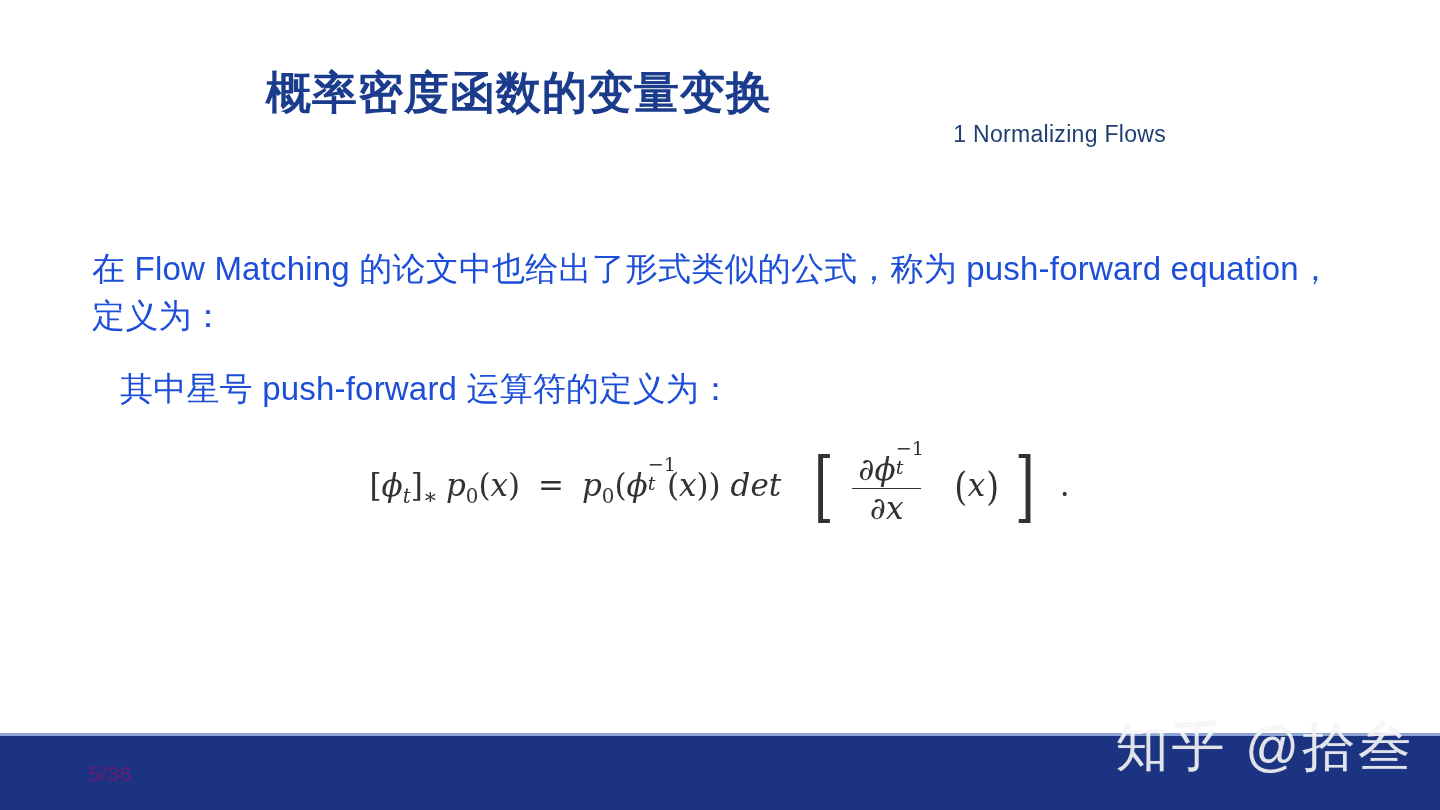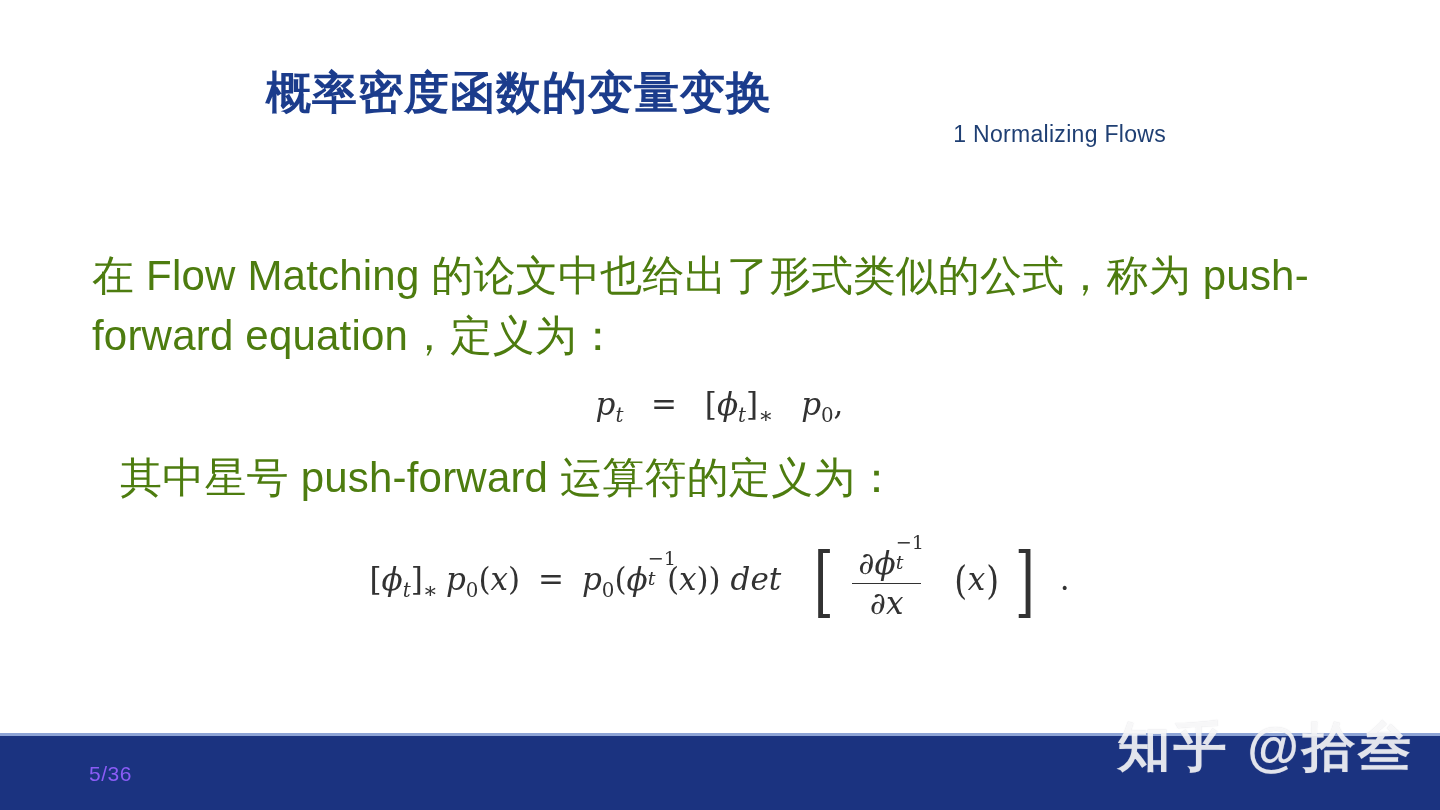--- a/index.html
+++ b/index.html
@@ -45,22 +45,22 @@
   }
 
   
   .body-area {
     position: absolute;
     left: 92px;
     top: 246px;
     width: 1255px;
   }
   .para {
-    font-size: 42px;
-    color: #4d7c0f;
+    font-size: 33px;
+    color: #1d4ed8;
     line-height: 1.42;
     letter-spacing: 0.2px;
   }
   .para-2 {
     margin-top: 26px;
     margin-left: 28px;
   }
 
   
   .math {
@@ -186,31 +186,31 @@
     top: 736px;
     width: 1440px;
     height: 74px;
     background: #1b3380;
   }
   .page-num {
     position: absolute;
     left: 89px;
     top: 762px;
     font-size: 21px;
-    color: #8b5cf6;
+    color: #701a75;
     letter-spacing: 0.5px;
   }
 
   
   .watermark {
     position: absolute;
     right: 26px;
     top: 712px;
     font-size: 53px;
-    font-weight: bold;
+    font-weight: normal;
     color: rgba(255,255,255,0.80);
     letter-spacing: 3px;
     white-space: nowrap;
     text-shadow: 0 0 1px rgba(180,180,190,0.55);
     pointer-events: none;
   }
 </style>
 </head>
 <body>
 
@@ -218,31 +218,20 @@
 
   <div class="title-block">
     <div class="slide-title">概率密度函数的变量变换</div>
     <div class="slide-subtitle">1 Normalizing Flows</div>
   </div>
 
   <div class="body-area">
 
     <div class="para para-1">在 Flow Matching 的论文中也给出了形式类似的公式，称为 push-forward equation，定义为：</div>
 
-    <div class="math eq1">
-      <span class="math-inline-block">
-        <span class="ital">p</span><span class="sub">t</span>
-        <span class="spc"></span>
-        <span class="upr">=</span>
-        <span class="spc"></span>
-        <span class="upr">[</span><span class="ital">ϕ</span><span class="sub">t</span><span class="upr">]</span><span class="star">∗</span>
-        <span class="spc"></span>
-        <span class="ital">p</span><span class="sub-up">0</span><span class="upr">,</span>
-      </span>
-    </div>
 
     <div class="para para-2">其中星号 push-forward 运算符的定义为：</div>
 
     <div class="eq2-wrap">
       <div class="math eq2">
 
         
         <span class="upr">[</span><span class="ital">ϕ</span><span class="sub">t</span><span class="upr">]</span><span class="star">∗</span><span class="spc"></span><span class="ital">p</span><span class="sub-up">0</span><span class="upr">(</span><span class="ital">x</span><span class="upr">)</span>
 
         <span class="spc"></span><span class="upr">=</span><span class="spc"></span>

